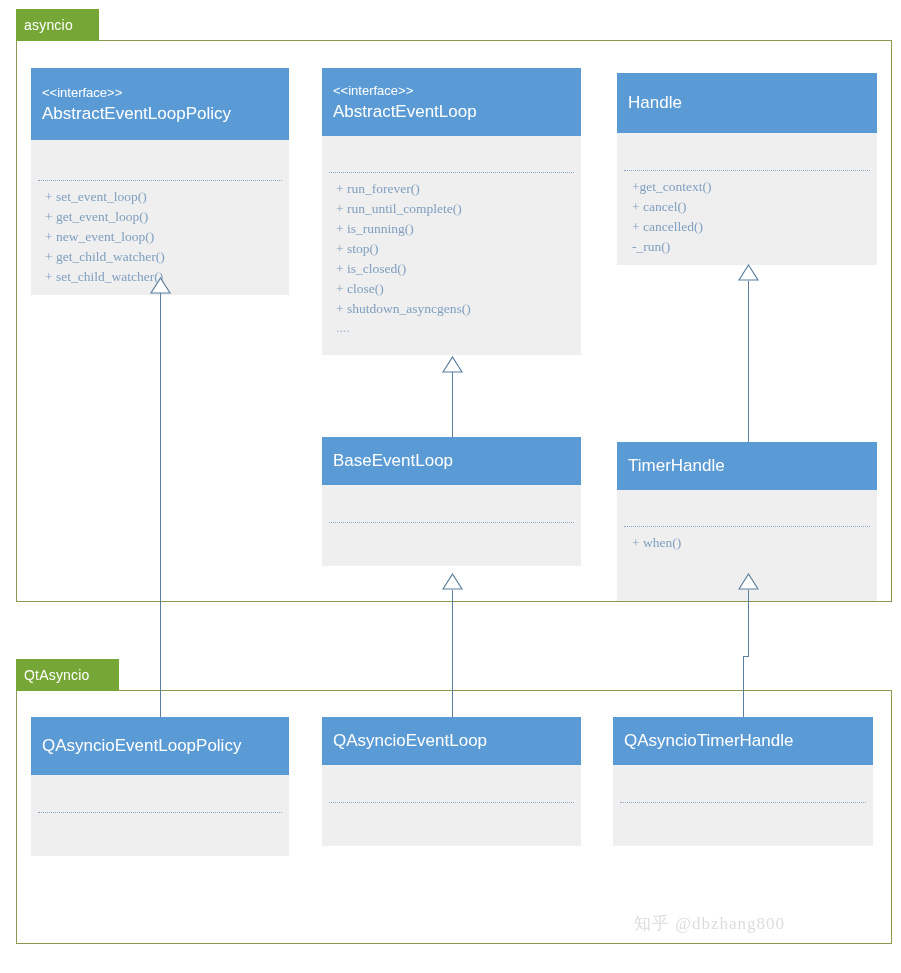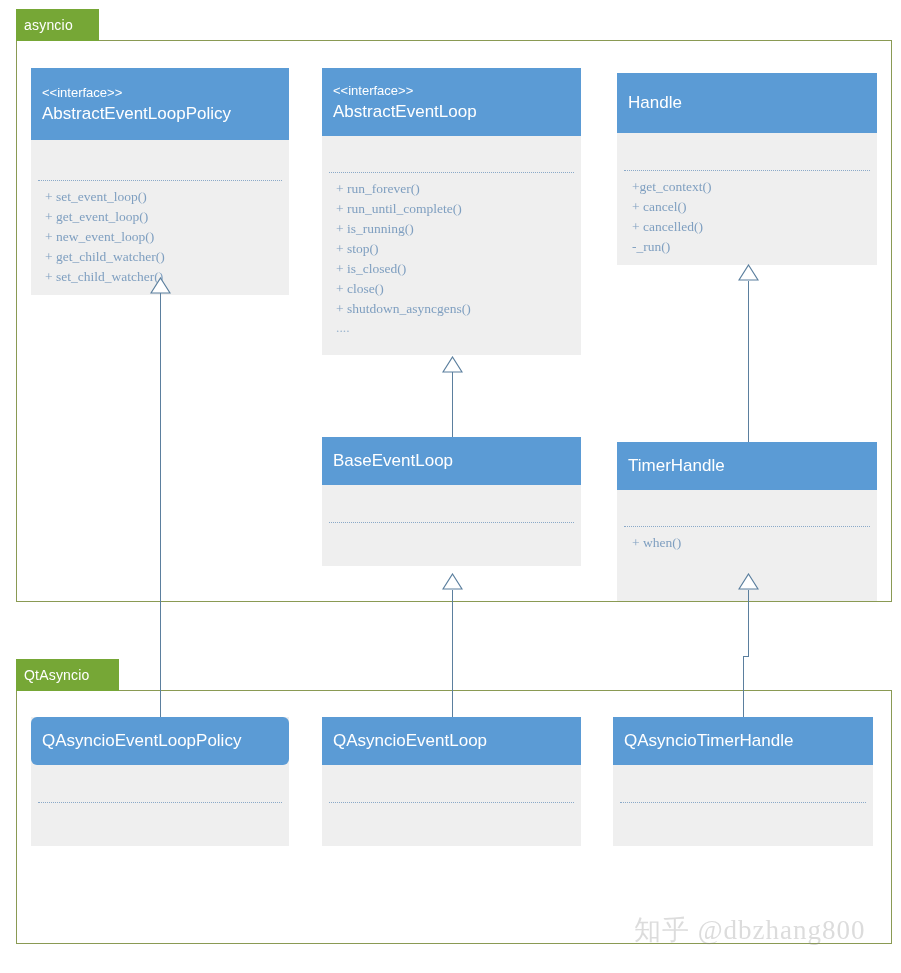--- a/index.html
+++ b/index.html
@@ -96,21 +96,21 @@
   .arrowhead {
     position: absolute;
     width: 0;
     height: 0;
   }
   .arrowhead svg { display: block; }
   
   .watermark {
     position: absolute;
     font-family: "Liberation Serif", serif;
-    font-size: 27px;
+    font-size: 17px;
     color: rgba(140,140,140,0.30);
     white-space: nowrap;
     letter-spacing: 1px;
     user-select: none;
   }
 </style>
 </head>
 <body>
 
 <div id="canvas">
@@ -188,21 +188,21 @@
       <div class="op">+ when()</div>
     </div>
   </div>
 
   <div class="package" style="left:16px; top:690px; width:876px; height:254px;"></div>
   <div class="package-tab" style="left:16px; top:659px; width:103px; height:32px;">
     <span>QtAsyncio</span>
   </div>
 
   <div class="uml" style="left:31px; top:717px; width:258px; height:129px;">
-    <div class="uml-header" style="height:48px;border-radius:6px;">
+    <div class="uml-header" style="height:58px;">
       <div class="cls-name">QAsyncioEventLoopPolicy</div>
     </div>
     <div class="uml-attrs" style="height:37px;"></div>
     <div class="divider"></div>
     <div class="uml-ops" style="height:43px;"></div>
   </div>
 
   <div class="uml" style="left:322px; top:717px; width:259px; height:129px;">
     <div class="uml-header" style="height:48px;">
       <div class="cls-name">QAsyncioEventLoop</div>

